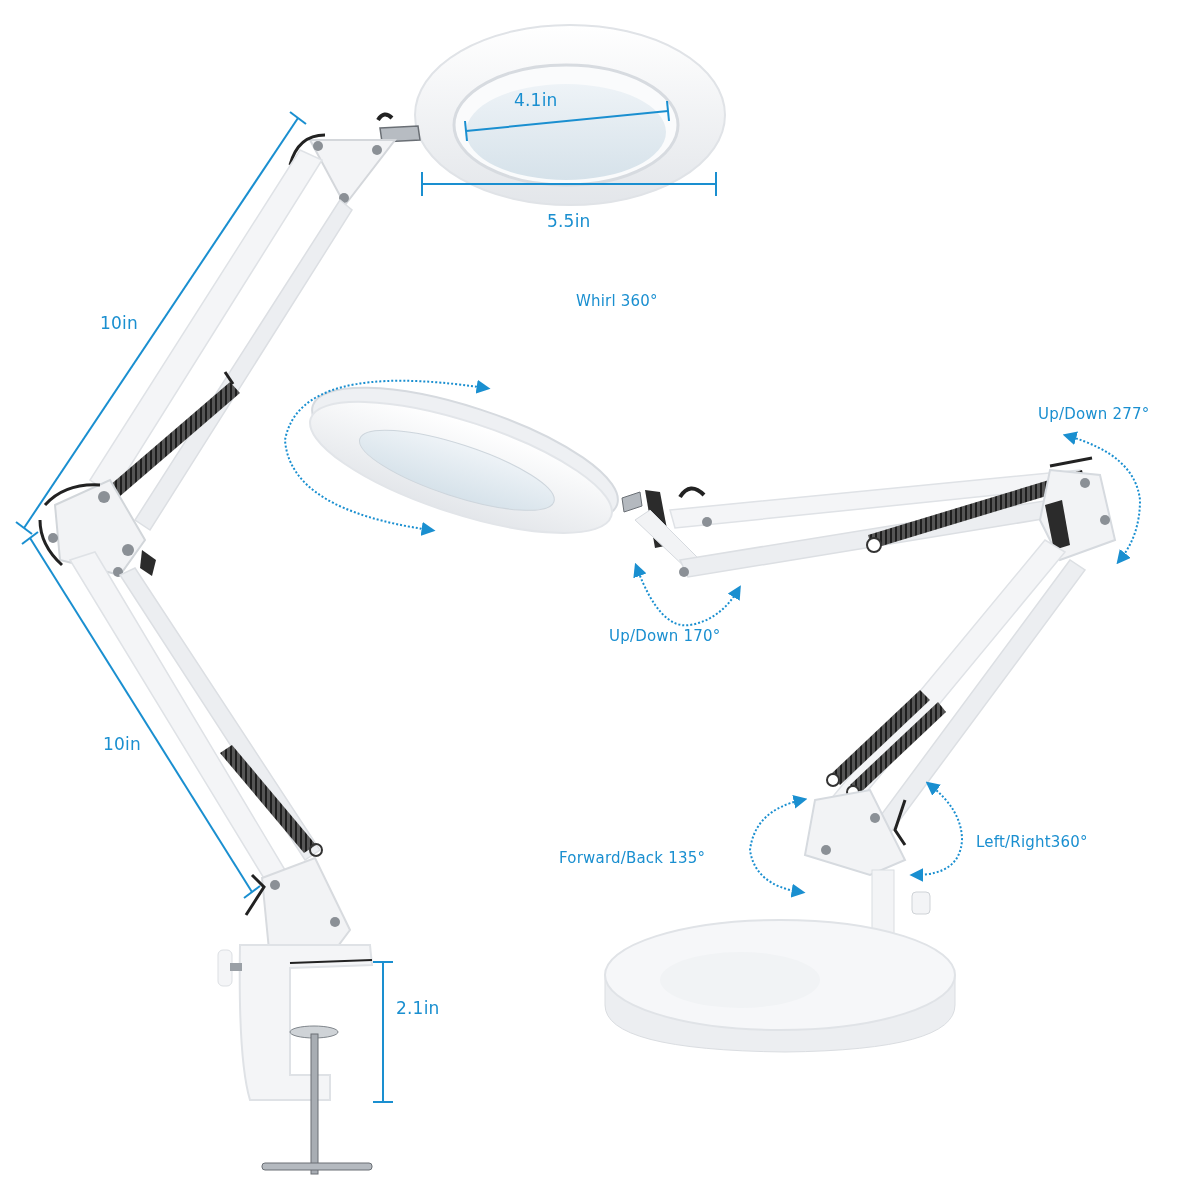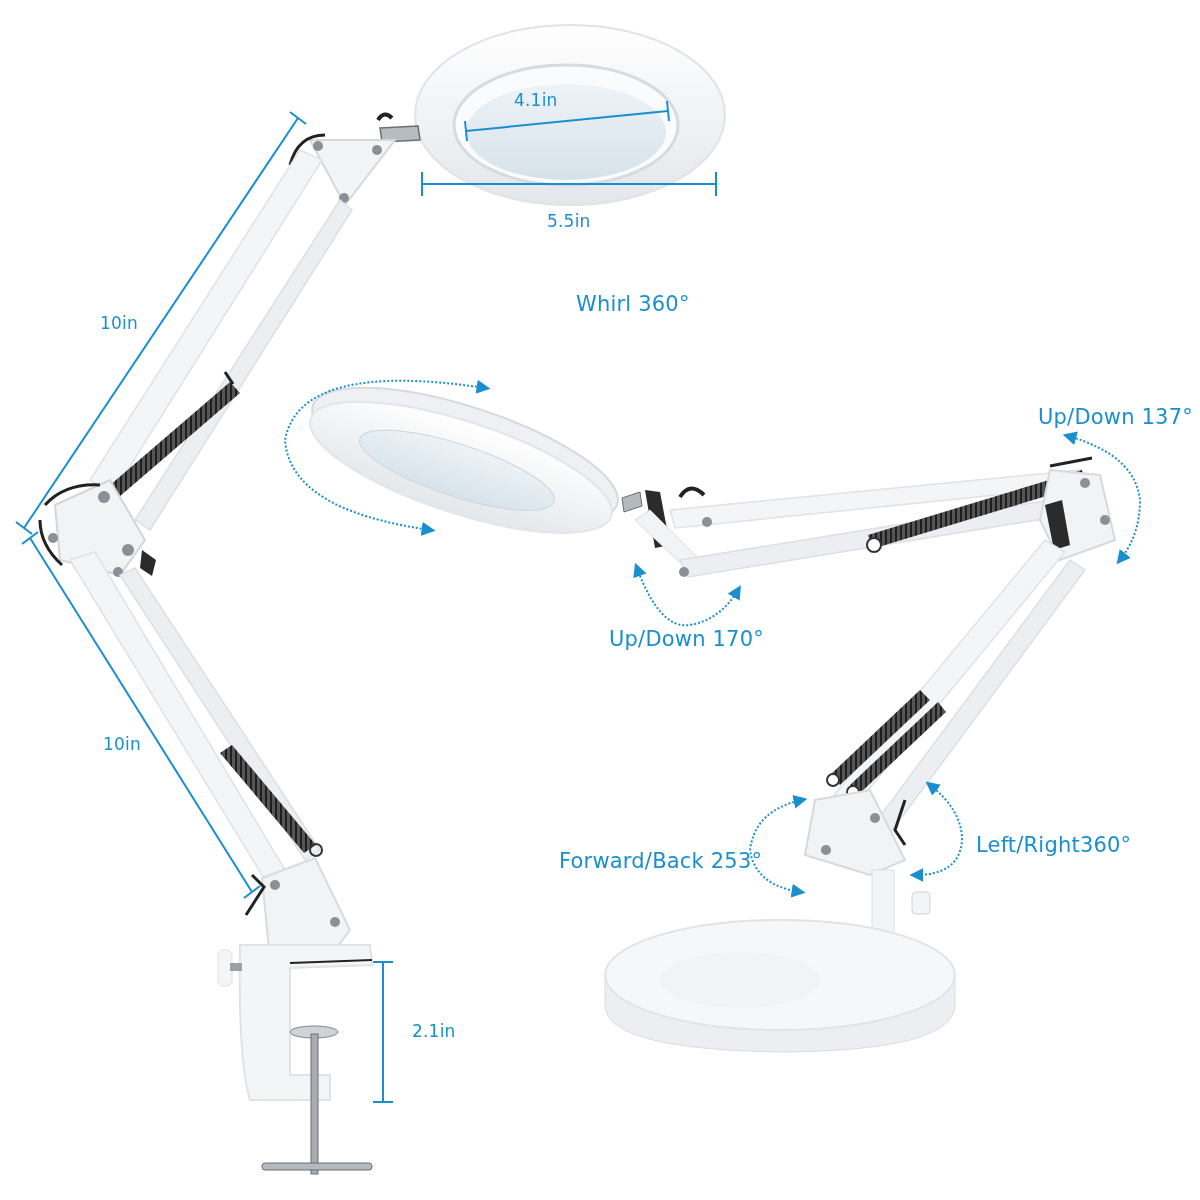--- a/index.html
+++ b/index.html
@@ -1,19 +1,19 @@
 <!DOCTYPE html>
 <html><head>
 <meta charset="utf-8">
 <style>
   html, body { margin: 0; padding: 0; background: #ffffff; }
   body { width: 1200px; height: 1200px; position: relative; overflow: hidden;
          font-family: "DejaVu Sans", "Liberation Sans", sans-serif; }
   #stage { position: absolute; left: 0; top: 0; width: 1093px; height: 1200px; }
-  .label { position: absolute; color: #1a8fd0; font-size: 21px; white-space: nowrap;
+  .label { position: absolute; color: #1a8fd0; font-size: 15px; white-space: nowrap;
            font-family: "DejaVu Sans", sans-serif; letter-spacing: 0.2px; }
   .label.big { font-size: 17px; }
 </style>
 </head>
 <body>
 
 <div id="stage">
   <svg width="1200" height="1200" viewBox="0 0 1200 1200" xmlns="http://www.w3.org/2000/svg">
     <defs>
       <marker id="arrowHead" viewBox="0 0 10 10" refX="6" refY="5" markerWidth="7" markerHeight="7" orient="auto-start-reverse">
@@ -168,20 +168,20 @@
       <path d="M802,800 Q755,810 750,850 Q755,885 800,892" marker-start="url(#arrowHead)" marker-end="url(#arrowHead)"></path>
       <path d="M930,785 Q962,810 962,840 Q960,875 915,875" marker-start="url(#arrowHead)" marker-end="url(#arrowHead)"></path>
     </g>
   </svg>
 
   
   <div class="label big" style="left:514px; top:90px;">4.1in</div>
   <div class="label big" style="left:547px; top:211px;">5.5in</div>
   <div class="label big" style="left:100px; top:313px;">10in</div>
   <div class="label big" style="left:103px; top:734px;">10in</div>
-  <div class="label big" style="left:396px; top:1021px;margin-left:16px;">2.1in</div>
+  <div class="label big" style="left:396px; top:998px;">2.1in</div>
 
   <div class="label" style="left:576px; top:292px;">Whirl 360°</div>
   <div class="label" style="left:609px; top:627px;">Up/Down 170°</div>
-  <div class="label" style="left:1038px; top:405px;">Up/Down 137°</div>
-  <div class="label" style="left:559px; top:849px;">Forward/Back 253°</div>
+  <div class="label" style="left:1038px; top:405px;">Up/Down 277°</div>
+  <div class="label" style="left:559px; top:849px;">Forward/Back 135°</div>
   <div class="label" style="left:976px; top:833px;text-align:center;">Left/Right360°</div>
 </div>
 
 </body></html>

